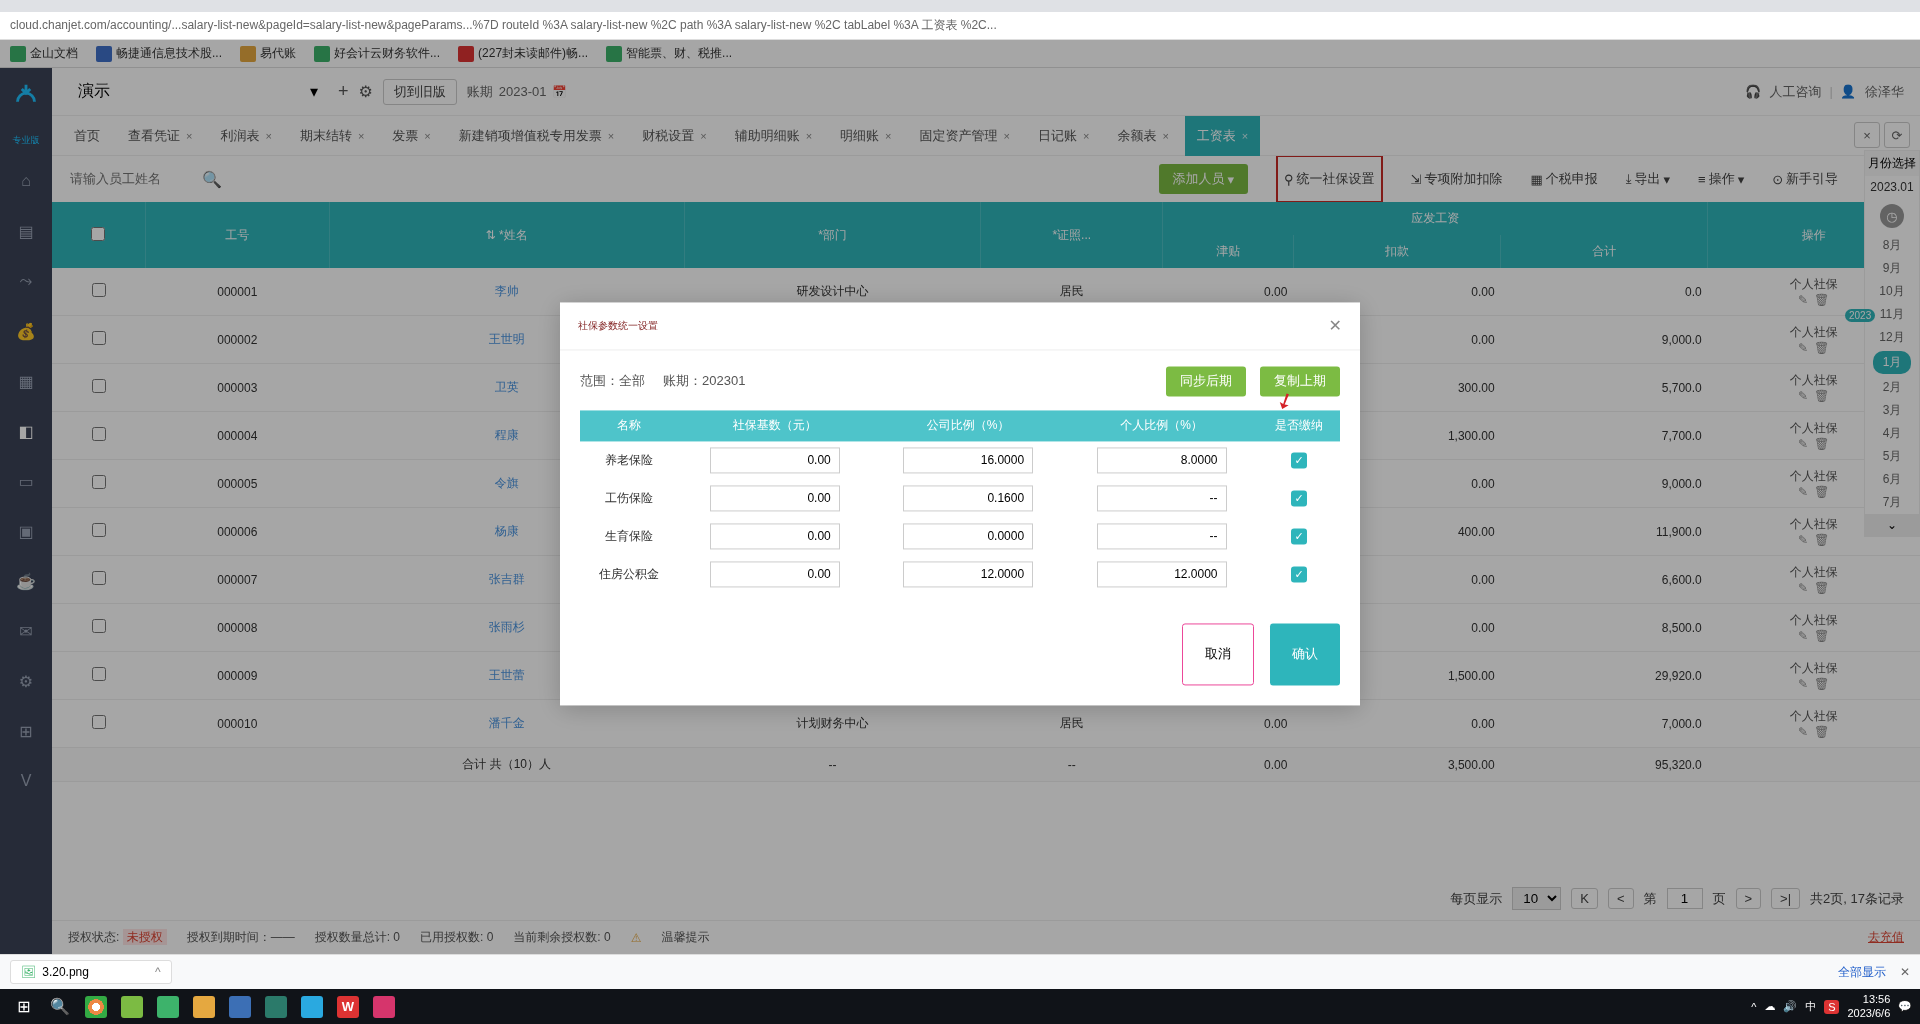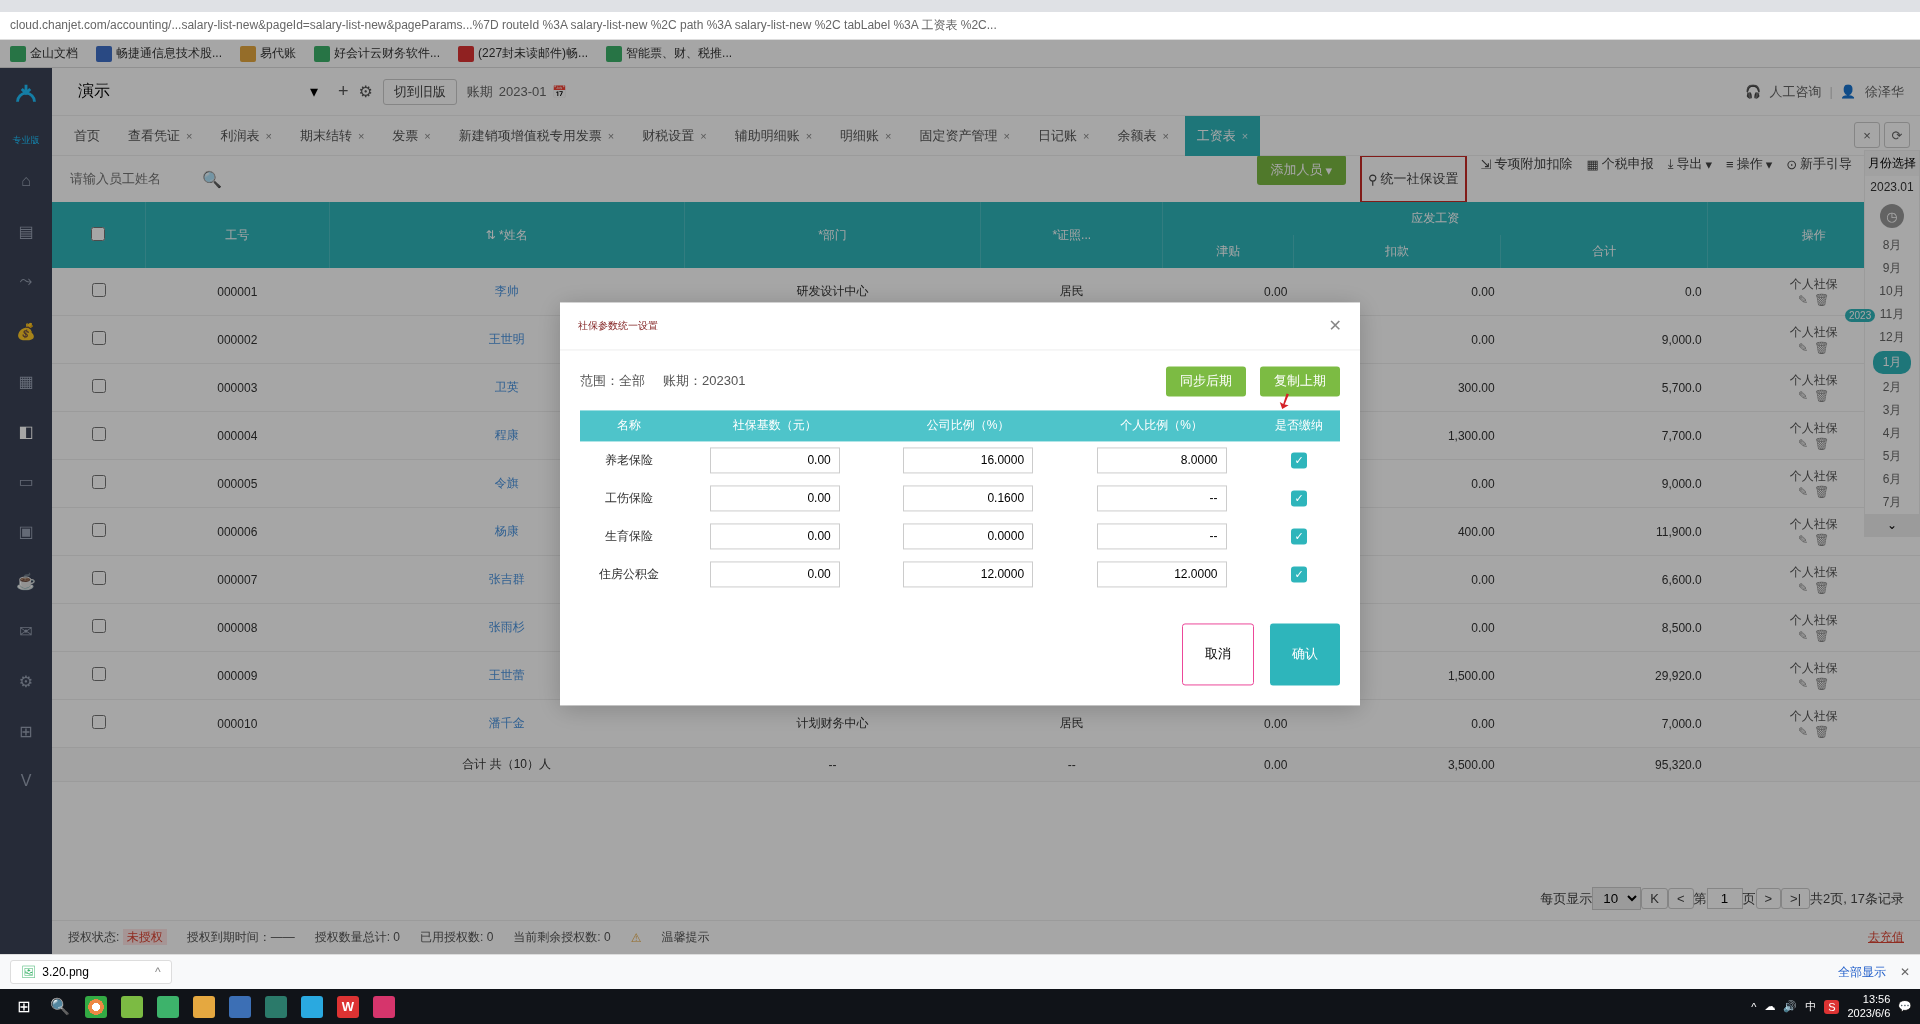--- a/index.html
+++ b/index.html
@@ -40,39 +40,39 @@
     .tab-close { margin-left: 6px; color:#888; font-size:11px;}
     .tab.active .tab-close { color: #cfeff0;}
     .tabs-close-all { position:absolute; right:10px; top:6px; display:flex; gap:4px; }
     .circle-btn { width:26px; height:26px; border:1px solid #ccc; display:flex; align-items:center; justify-content:center; border-radius:3px; font-size:13px; color:#666;}
     
     
     .toolbar { display:flex; align-items:center; height: 46px; padding: 0 14px; gap: 16px; justify-content: space-between; }
     .search-wrap { display:flex; align-items:center; position:relative; }
     .search-input { border:none; border-bottom: 1px solid transparent; padding: 4px 24px 4px 4px; font-size:13px; width: 160px; outline:none; }
     .search-ico { position:absolute; right:4px; color:#2eb5bb; }
-    .toolbar-right { display:flex; align-items:flex-start; gap: 14px; }
+    .toolbar-right { display:flex; align-items:center; gap: 28px; }
     .btn-green { background:#7cbb43; color:#fff; padding: 6px 14px; font-size:13px; border-radius:3px; display:flex; align-items:center; gap:3px;}
     .toolbar-link { display:flex; align-items:center; gap:3px; font-size:13px; color:#444; cursor:pointer;}
     .toolbar-link.highlighted { border:2px solid #c62a26; padding:13px 6px; }
     
     
     .table-wrap { flex:1; overflow:auto; position:relative; }
     .salary-table { width:100%; border-collapse: collapse; font-size: 12px; }
     .salary-table thead th { background:#2eb5bb; color:#fff; padding: 8px 6px; font-weight: normal; border-right:1px solid rgba(255,255,255,0.15); }
     .salary-table thead tr:first-child th { height:24px; }
     .salary-table tbody td { padding: 8px 6px; border-bottom: 1px solid #eee; color:#333; text-align:center;}
     .salary-table tbody td.link { color:#4b95e0; }
     .salary-table tbody td.num { text-align:right; }
     .row-check { width:14px; height:14px; }
     .op-icons { display:flex; gap:6px; justify-content:center; color:#888;}
     
     .table-footer-row td { background:#fafafa; }
     
-    .pagination-bar { display:flex; align-items:center; justify-content:flex-end; padding: 10px 16px; font-size:13px; color:#444;}
+    .pagination-bar { display:flex; align-items:center; justify-content:flex-end; gap:10px; padding: 10px 16px; font-size:13px; color:#444;}
     .page-btn { padding:2px 8px; border:1px solid #ccc; border-radius:3px; }
     .page-input { width:36px; text-align:center; border:1px solid #ccc; padding:2px; }
     
     .license-bar { display:flex; align-items:center; gap: 20px; padding: 8px 16px; font-size:12px; border-top:1px solid #eee; color:#555;}
     .license-bar .unauth { background:#ffe5e5; color:#d43; padding:1px 4px;}
     .license-bar .recharge { margin-left:auto; color:#d43; text-decoration:underline;}
     
     
     .month-panel { position:absolute; right:0; top: 150px; width: 56px; background:#fff; border:1px solid #eee; font-size:12px; text-align:center;}
     .month-panel .title { padding:4px 0; background:#f7f7f7;}

